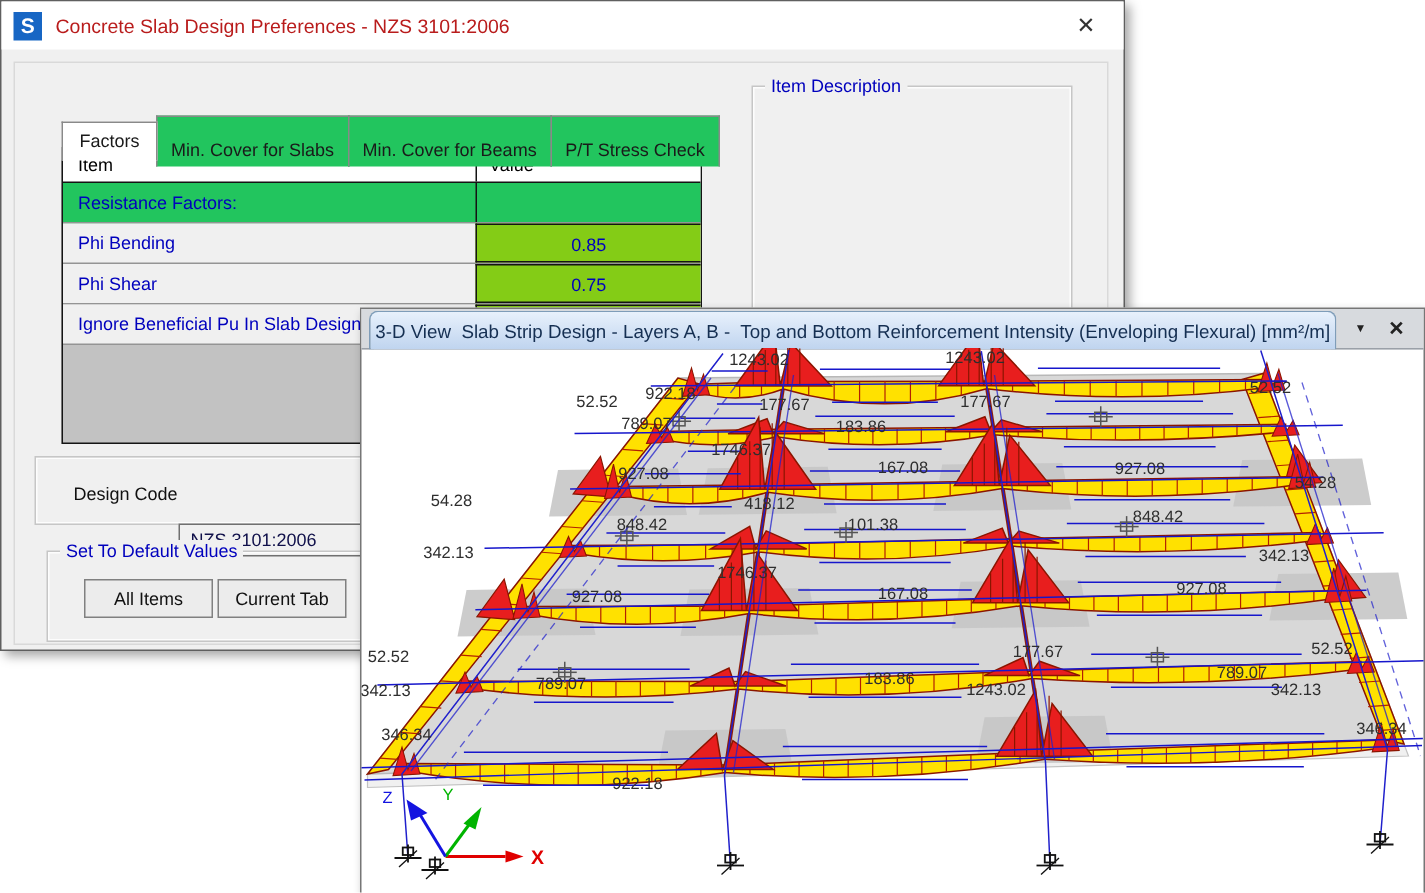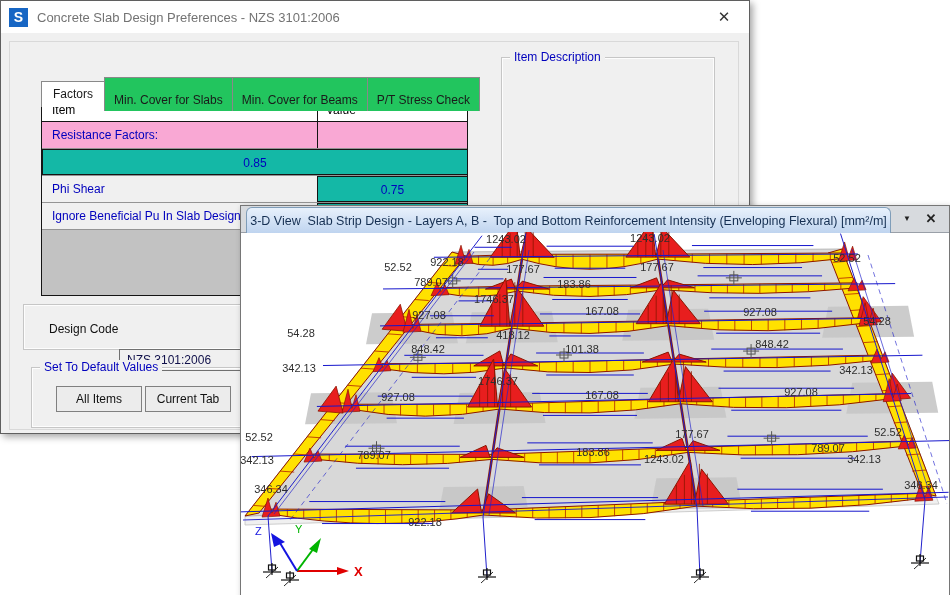--- a/index.html
+++ b/index.html
@@ -5,38 +5,38 @@
   html,body{margin:0;padding:0;}
   body{width:950px;height:595px;position:relative;background:#ffffff;
        font-family:"Liberation Sans",sans-serif;overflow:hidden;-webkit-font-smoothing:antialiased;}
 
   
   .dialog{position:absolute;left:0;top:0;width:750px;height:434px;background:#f0f0f0;
           border:1px solid #5f5f5f;box-shadow:3px 3px 7px rgba(0,0,0,.35);z-index:1;box-sizing:border-box;}
   .titlebar{height:32px;background:#ffffff;display:flex;align-items:center;padding:0 8px;}
   .app-icon{width:19px;height:19px;background:#1766c4;color:#fff;font-weight:bold;font-size:14px;
             display:flex;align-items:center;justify-content:center;flex:0 0 auto;}
-  .dlg-title{margin-left:9px;font-size:13px;color:#737373;}
+  .dlg-title{margin-left:9px;font-size:13px;color:#b91c1c;}
   .dlg-close{margin-left:auto;width:34px;text-align:center;font-size:15px;color:#333;cursor:pointer;}
   .inner-panel{position:absolute;left:8px;top:40px;width:728px;height:387px;border:1px solid #d9d9d9;}
 
   .tabstrip{position:absolute;left:40px;top:76px;display:flex;align-items:center;z-index:3;}
   .tab{font-size:12px;color:#1a1a1a;background:#22c55e;border:1px solid #898989;border-bottom:none;
        padding:15px 9px 4px 9px;margin-right:-1px;white-space:nowrap;}
   .tab.active{background:#fff;padding:5px 11px 6px 11px;position:relative;z-index:4;}
 
   .tbl{position:absolute;left:40px;top:97px;width:427px;height:198px;background:#c2c2c2;
        border:1px solid #141414;box-sizing:border-box;z-index:2;}
   .tbl-row{display:flex;height:26px;line-height:26px;border-bottom:1px solid #949494;font-size:12px;}
   .tbl-row.hdr{height:22px;line-height:22px;background:#fff;border-bottom:1px solid #141414;color:#000;}
   .c-item{width:275px;padding-left:10px;box-sizing:border-box;overflow:hidden;white-space:nowrap;}
   .c-val{flex:1;text-align:center;border-left:1px solid #141414;box-sizing:border-box;}
-  .tbl-row.sect{background:#f9a8d4;}
+  .tbl-row.sect{background:#22c55e;}
   .tbl-row.data{background:#f0f0f0;}
-  .tbl-row.data .c-val{background:#14b8a6;border:1px solid #141414;border-right:none;}
+  .tbl-row.data .c-val{background:#84cc16;border:1px solid #141414;border-right:none;}
   .blue{color:#0000bd;}
 
   .groupbox{position:absolute;border:1px solid #c6c6c6;box-shadow:inset 0 0 0 1px #fdfdfd;}
   .gb-label{position:absolute;top:-8px;left:8px;background:#f0f0f0;padding:0 4px;font-size:12px;color:#0000bd;white-space:nowrap;}
   .descbox{position:absolute;left:4px;top:12px;right:4px;bottom:5px;background:#fff;border:1px solid #5e5e5e;
            font-size:12px;color:#111;padding:2px 4px;line-height:15px;overflow:hidden;}
 
   .dc-label{position:absolute;left:48px;top:321px;font-size:12px;color:#111;}
   .dc-combo{position:absolute;left:118px;top:316px;width:192px;height:22px;background:#f0f0f0;
             border:1px solid #707070;font-size:12px;color:#10104a;line-height:21px;padding-left:7px;box-sizing:border-box;margin-top:32px;}
@@ -80,20 +80,21 @@
   <div class="tbl">
     <div class="tbl-row hdr">
       <div class="c-item">Item</div>
       <div class="c-val" style="text-align:left;padding-left:8px;">Value</div>
     </div>
     <div class="tbl-row sect">
       <div class="c-item blue">Resistance Factors:</div>
       <div class="c-val"></div>
     </div>
     <div class="tbl-row data">
+      <div class="c-item blue">Phi Bending</div>
       <div class="c-val blue">0.85</div>
     </div>
     <div class="tbl-row data">
       <div class="c-item blue">Phi Shear</div>
       <div class="c-val blue">0.75</div>
     </div>
     <div class="tbl-row data">
       <div class="c-item blue">Ignore Beneficial Pu In Slab Design?</div>
       <div class="c-val blue">Yes</div>
     </div>

